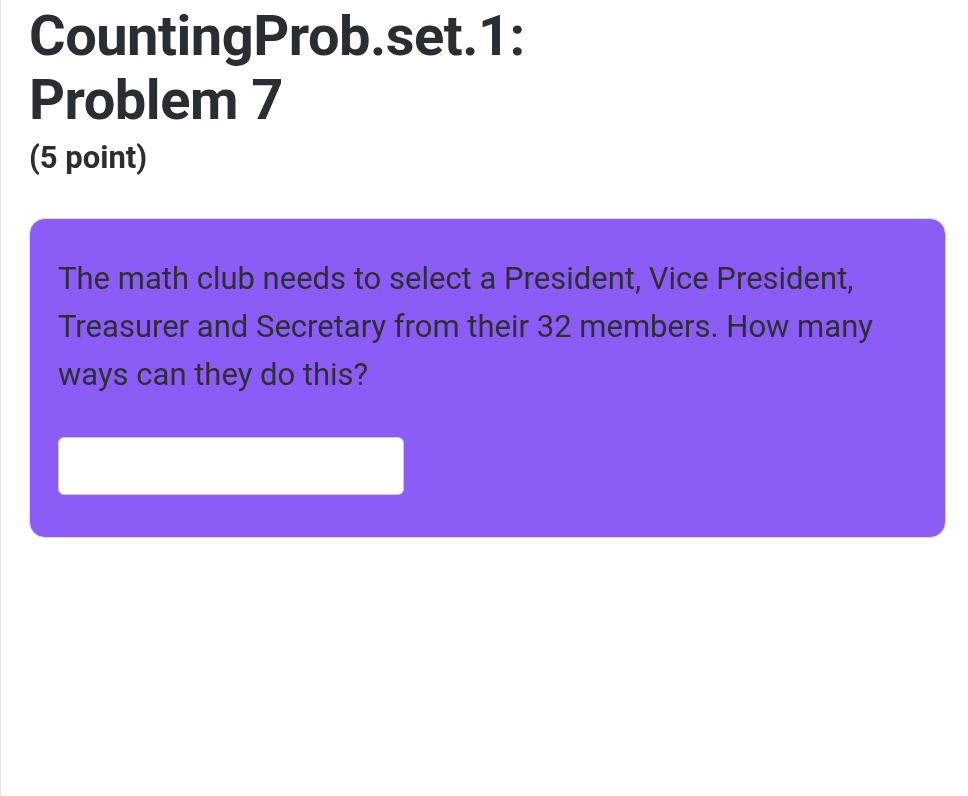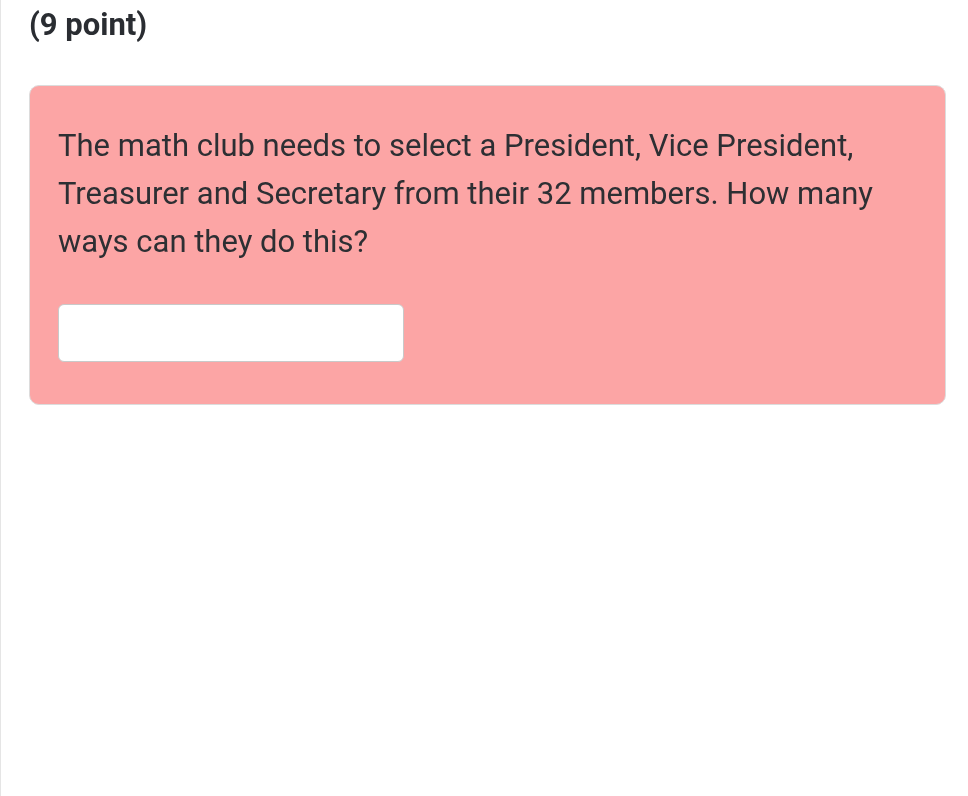--- a/index.html
+++ b/index.html
@@ -28,23 +28,23 @@
       margin-top: 4px;
     }
     .points {
       font-size: 31px;
       font-weight: 700;
       color: #2a2d32;
       margin-top: 6px;
       margin-bottom: 42px;
     }
     .problem-box {
-      background: #fca5a5;
+      background: #8b5cf6;
       border: 1px solid #dcdcdc;
-      border-radius: 10px;
+      border-radius: 16px;
       padding: 36px 20px 42px 28px;
     }
     .problem-text {
       font-size: 31px;
       line-height: 1.55;
       color: #2d2f33;
       font-weight: 400;
       margin-bottom: 38px;
     }
     .answer-label {
@@ -62,19 +62,23 @@
       border-radius: 6px;
       font-size: 24px;
       padding: 8px 12px;
       color: #333;
     }
   </style>
 </head>
 <body>
 
 <div class="container">
-  <div class="points">(9 point)</div>
+  <h1 class="problem-title">
+    <span>CountingProb.set.1:</span><br>
+    <span>Problem 7</span>
+  </h1>
+  <div class="points">(5 point)</div>
 
   <div class="problem-box">
     <p class="problem-text">The math club needs to select a President, Vice President, Treasurer and Secretary from their 32 members. How many ways can they do this?</p>
     <input type="text" class="answer-input" value="" style="">
   </div>
 </div>
 
 </body></html>

